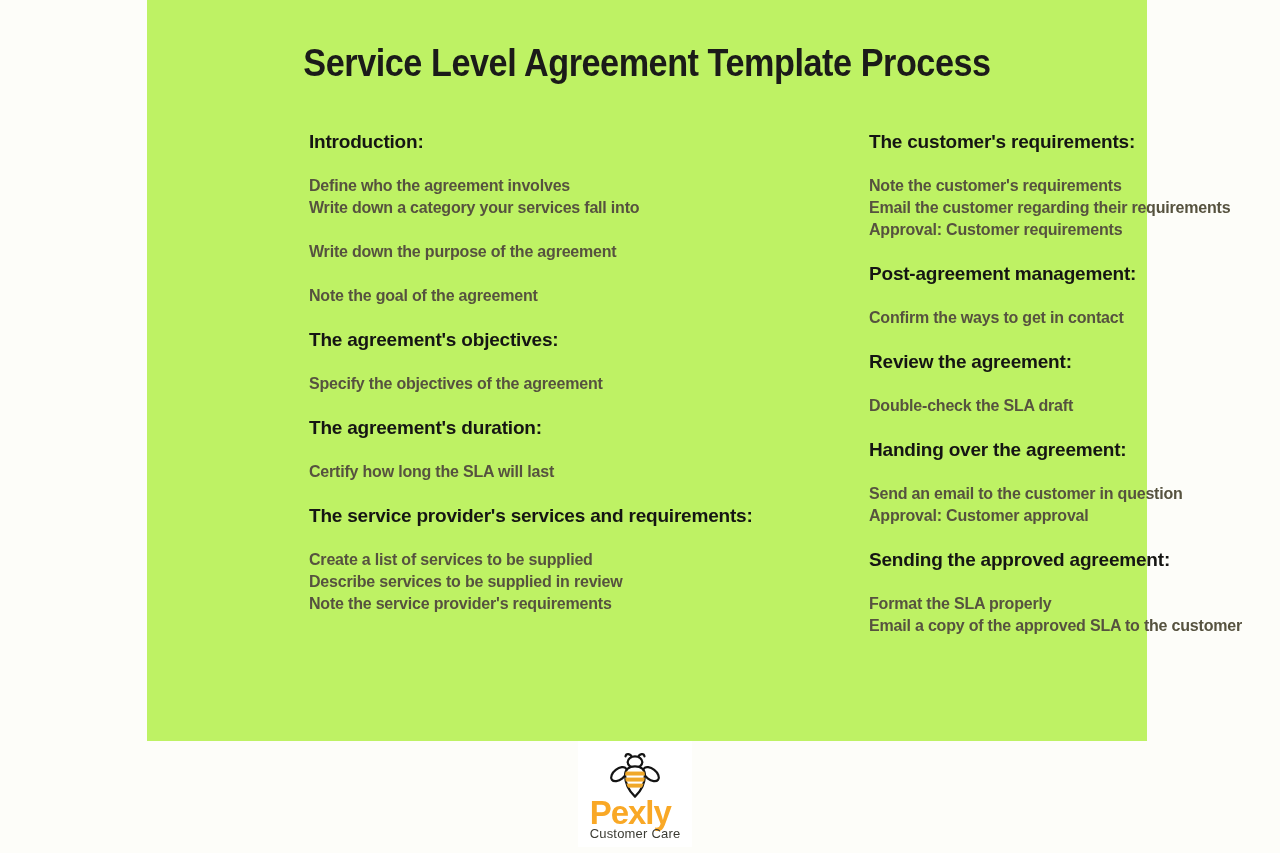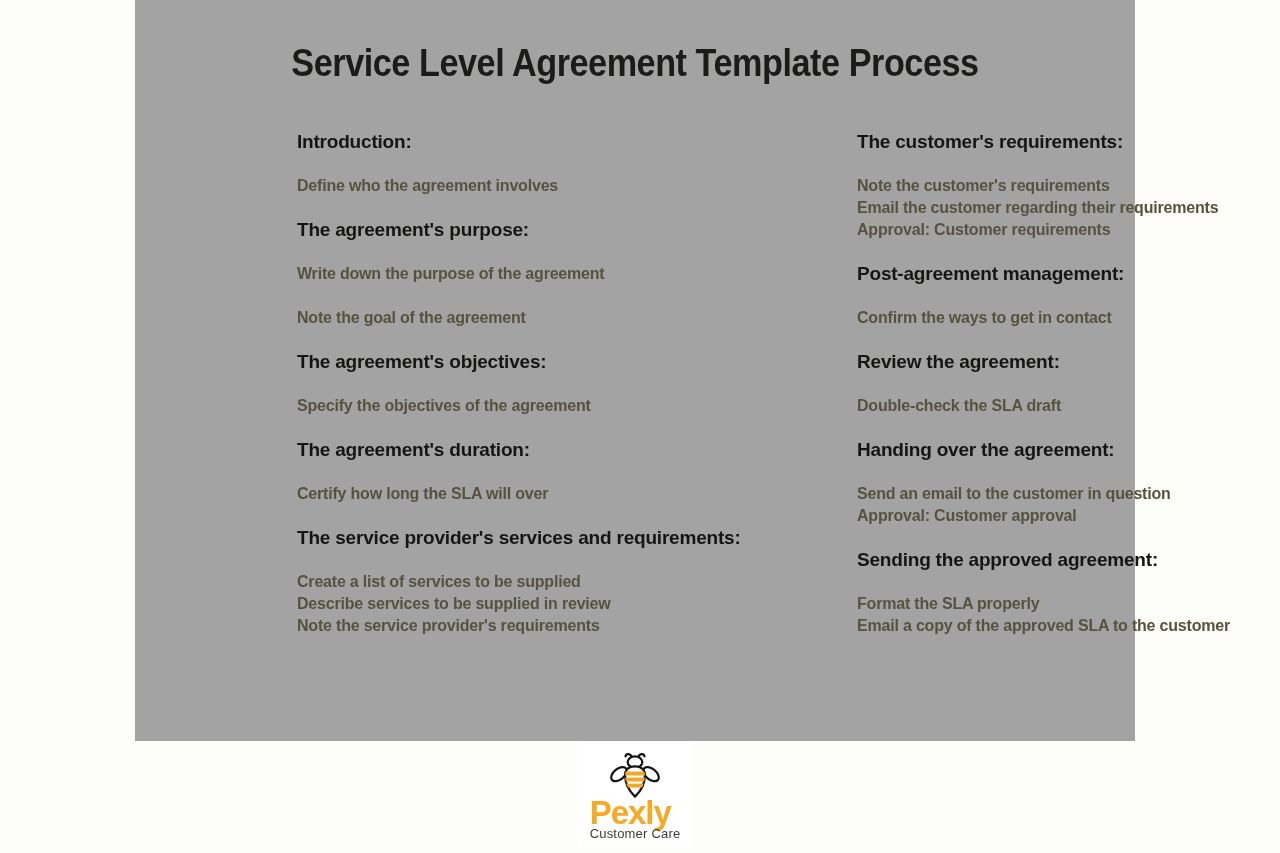--- a/index.html
+++ b/index.html
@@ -6,23 +6,23 @@
   html, body { margin: 0; padding: 0; }
   body {
     width: 1280px; height: 853px;
     background: #FDFDF9;
     font-family: "Liberation Sans", "DejaVu Sans", sans-serif;
     position: relative;
     overflow: hidden;
   }
   .panel {
     position: absolute;
-    left: 135px; top: 0;
+    left: 147px; top: 0;
     width: 1000px; height: 741px;
-    background: #a3a3a3;
+    background: #bef264;
   }
   .title {
     position: absolute;
     top: 42px; left: 0; width: 100%;
     text-align: center;
     font-size: 38px;
     font-weight: bold;
     color: #1B1B19;
     letter-spacing: -0.5px;
     transform: scaleX(0.90);
@@ -82,25 +82,25 @@
 <div class="panel">
 
   <div class="title">Service Level Agreement Template Process</div>
 
   <div class="col col-left">
 
     <div class="section">
       <h3>Introduction:</h3>
       <div class="body">
         <div class="line">Define who the agreement involves</div>
-      </div>
-    </div>
-
-    <div class="section">
-      <h3>The agreement's purpose:</h3>
+        <div class="line">Write down a category your services fall into</div>
+      </div>
+    </div>
+
+    <div class="section">
       <div class="body">
         <div class="line">Write down the purpose of the agreement</div>
       </div>
     </div>
 
     <div class="section">
       <div class="body">
         <div class="line">Note the goal of the agreement</div>
       </div>
     </div>
@@ -108,21 +108,21 @@
     <div class="section">
       <h3>The agreement's objectives:</h3>
       <div class="body">
         <div class="line">Specify the objectives of the agreement</div>
       </div>
     </div>
 
     <div class="section">
       <h3>The agreement's duration:</h3>
       <div class="body">
-        <div class="line">Certify how long the SLA will over</div>
+        <div class="line">Certify how long the SLA will last</div>
       </div>
     </div>
 
     <div class="section">
       <h3>The service provider's services and requirements:</h3>
       <div class="body">
         <div class="line">Create a list of services to be supplied</div>
         <div class="line">Describe services to be supplied in review</div>
         <div class="line">Note the service provider's requirements</div>
       </div>

